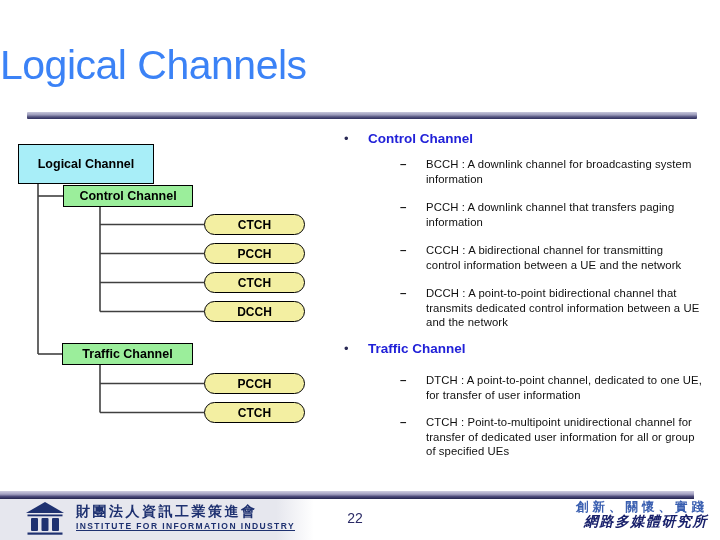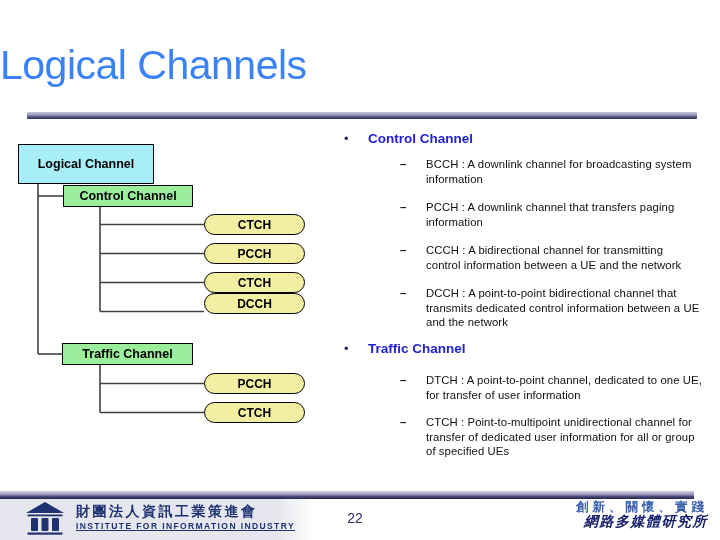--- a/index.html
+++ b/index.html
@@ -26,21 +26,21 @@
     border:1.5px solid #000;font-weight:bold;font-size:12.5px;color:#000;
     box-sizing:border-box;
   }
   .node-root{left:18px;top:144px;width:136px;height:40px;background:#a8eef8;}
   .node-control{left:63px;top:185px;width:130px;height:22px;background:#9bee9b;}
   .node-traffic{left:62px;top:343px;width:131px;height:22px;background:#9bee9b;}
   .node-leaf{
     left:204px;width:101px;height:21px;background:#f3efa2;
     border:1.7px solid #000;border-radius:11px;font-size:12px;
   }
-  .leaf-0{top:214px;} .leaf-1{top:243px;} .leaf-2{top:272px;} .leaf-3{top:293px;}
+  .leaf-0{top:214px;} .leaf-1{top:243px;} .leaf-2{top:272px;} .leaf-3{top:301px;}
   .leaf-4{top:373px;} .leaf-5{top:402px;}
   
   .content{position:absolute;left:340px;top:0;width:378px;}
   .heading-row{position:absolute;display:flex;align-items:flex-start;}
   .heading-bullet{width:24px;padding-left:4px;font-size:13px;color:#2a2a55;line-height:17px;}
   .heading-text{font-size:13.5px;font-weight:bold;color:#2121d8;line-height:17px;}
   .item-row{position:absolute;display:flex;align-items:flex-start;left:60px;width:312px;}
   .item-dash{width:26px;flex:0 0 26px;font-size:11.5px;font-weight:bold;color:#101010;line-height:14.5px;}
   .item-text{
     flex:1;font-size:11.3px;font-weight:normal;color:#101010;line-height:14.5px;

